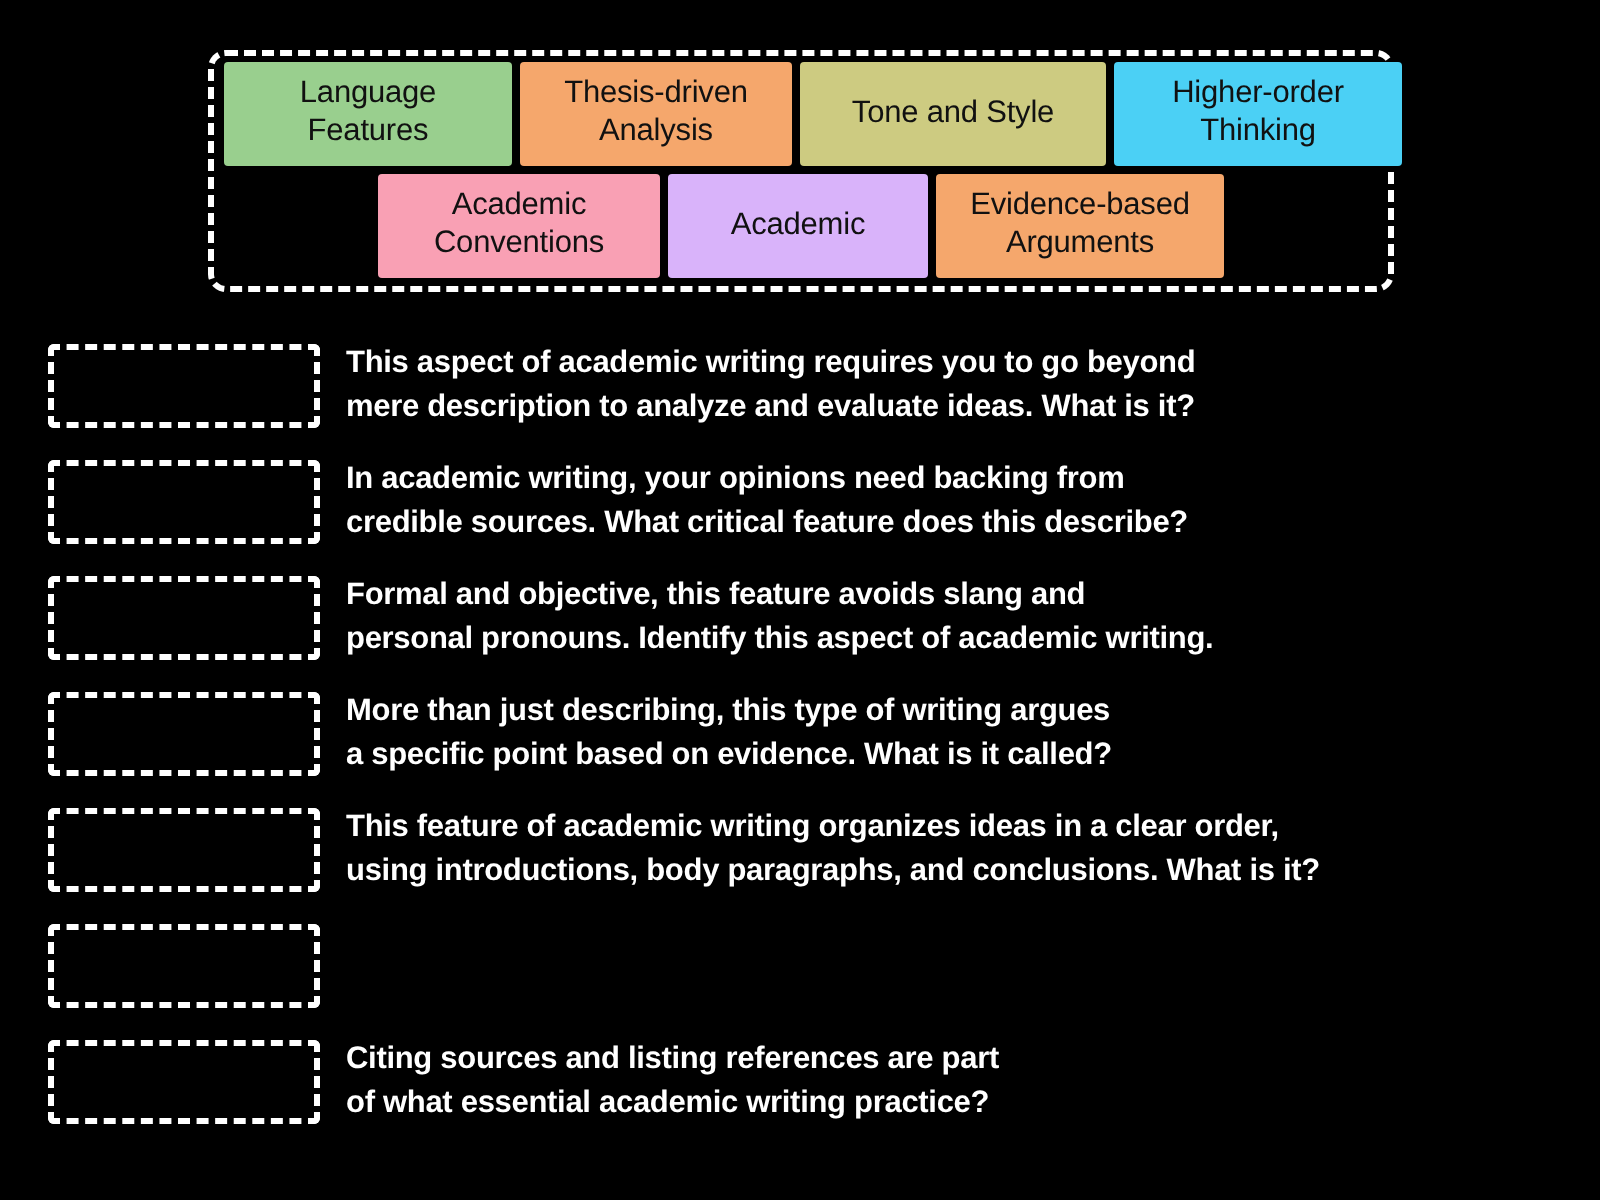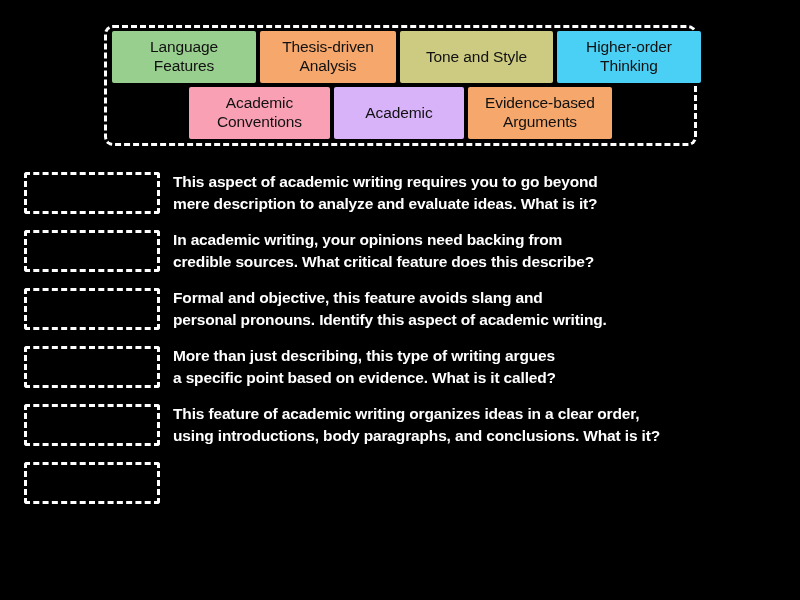--- a/index.html
+++ b/index.html
@@ -146,13 +146,18 @@
 a specific point based on evidence. What is it called?</div>
     </div>
     <div class="q-row">
       <div class="drop-zone"></div>
       <div class="q-text">This feature of academic writing organizes ideas in a clear order,
 using introductions, body paragraphs, and conclusions. What is it?</div>
     </div>
     <div class="q-row">
       <div class="drop-zone"></div>
     </div>
+    <div class="q-row">
+      <div class="drop-zone"></div>
+      <div class="q-text">Citing sources and listing references are part
+of what essential academic writing practice?</div>
+    </div>
   </div>
 
 </body></html>

